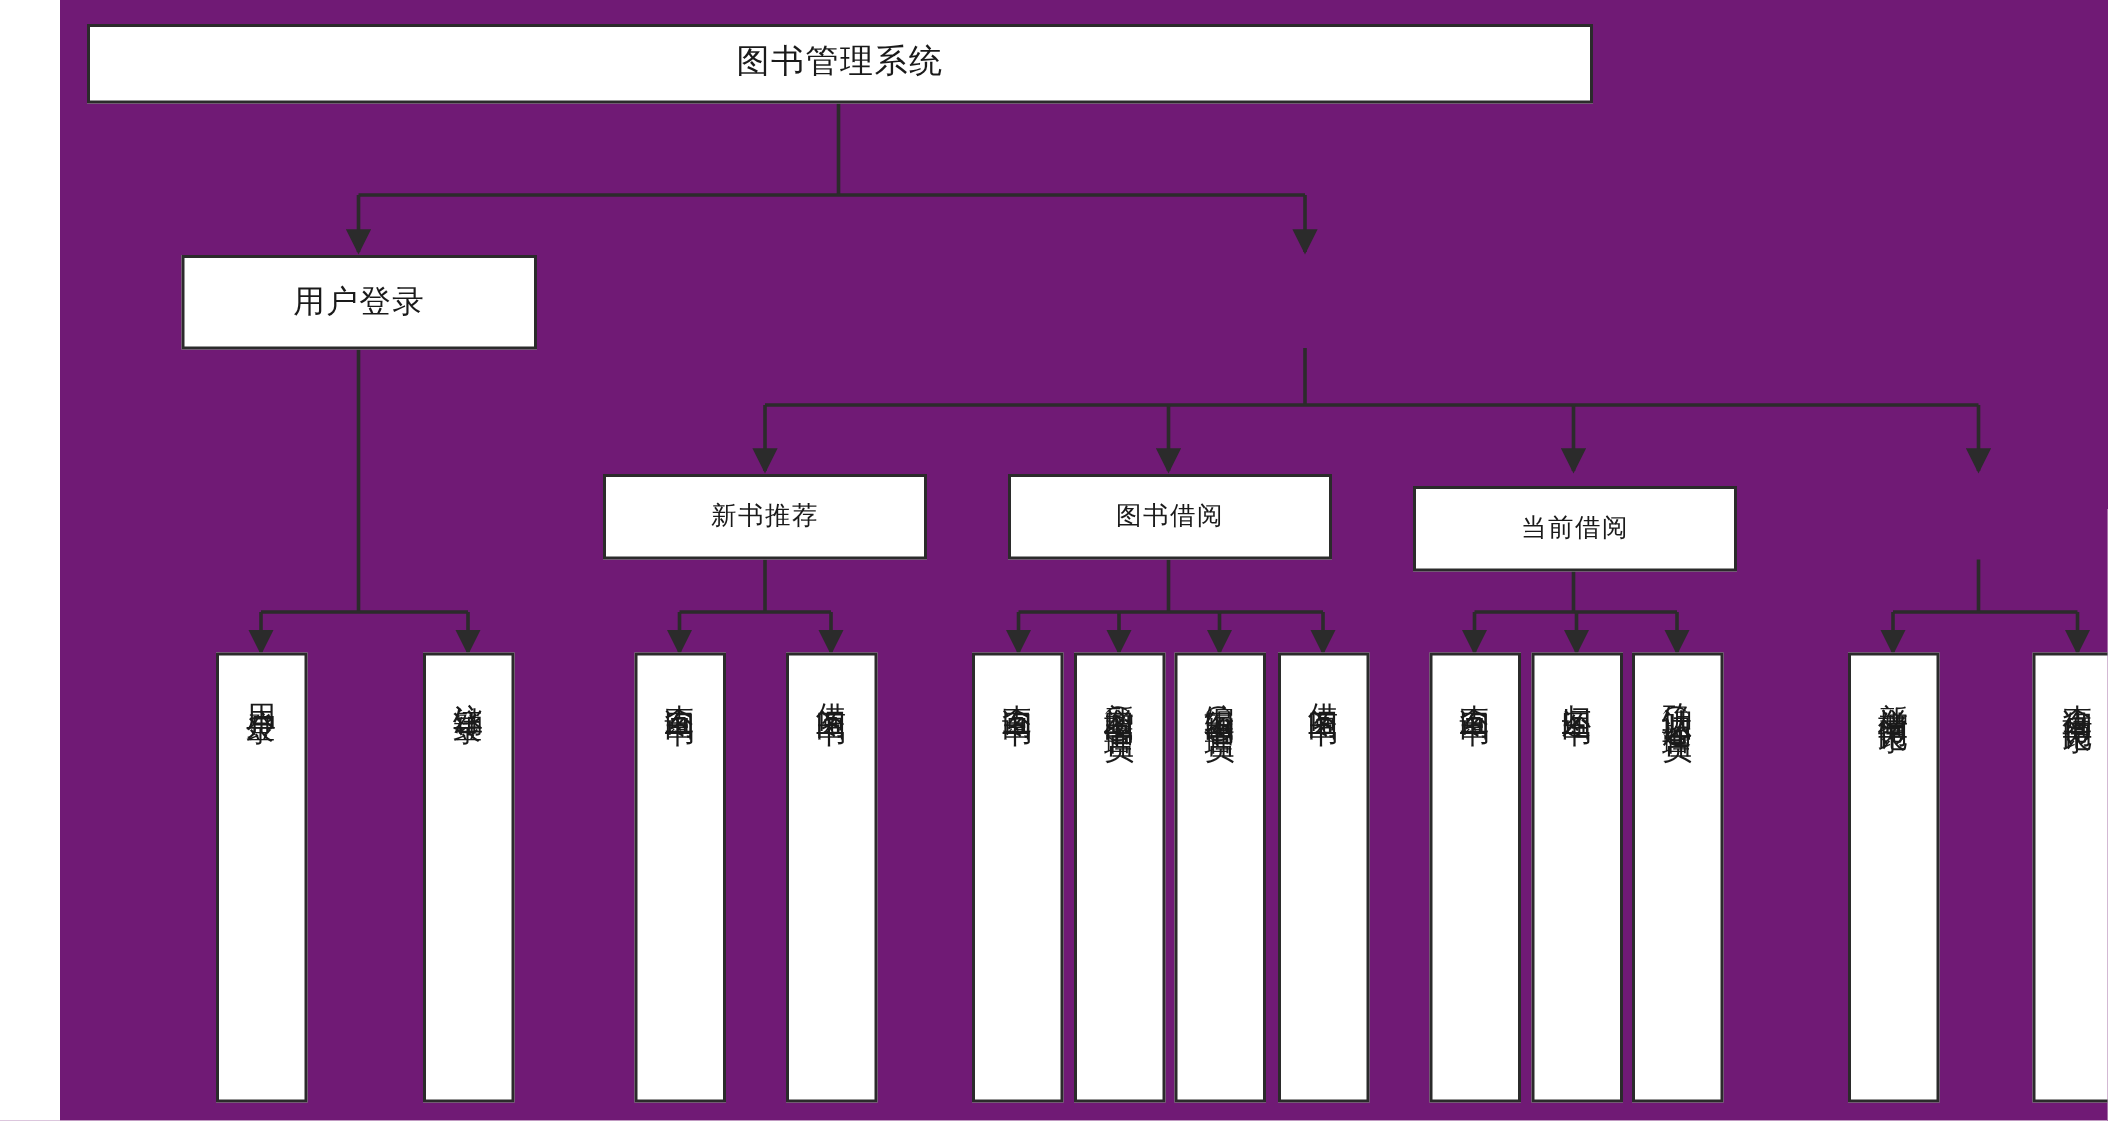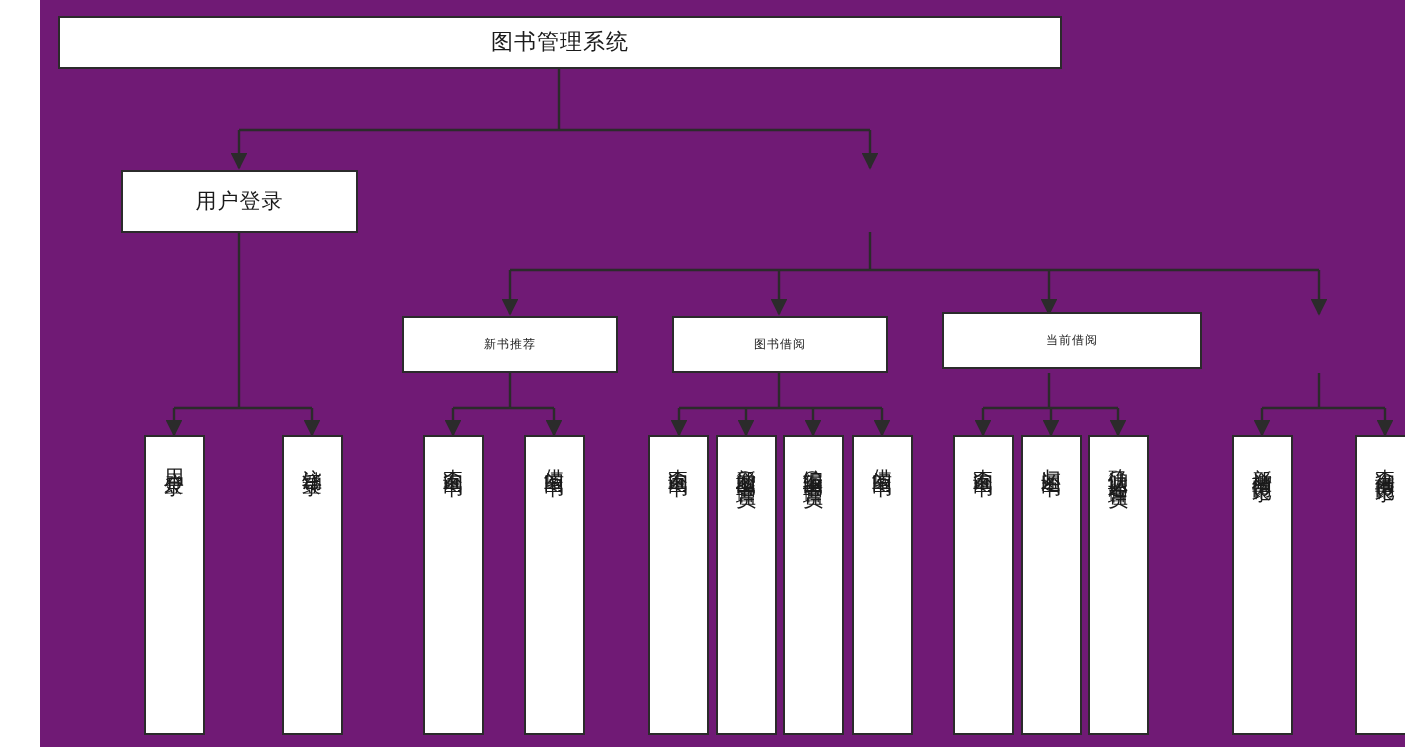--- a/index.html
+++ b/index.html
@@ -38,21 +38,21 @@
     text-align: center;
     color: #1a1a1a;
   }
   .node.level-0 {
     font-size: 22px;
   }
   .node.level-1 {
     font-size: 21px;
   }
   .node.level-2 {
-    font-size: 12px;
+    font-size: 17px;
   }
   .node.leaf {
     font-size: 20px;
     padding: 16px 0;
     align-items: flex-start;
     justify-content: center;
   }
   .vtext {
     writing-mode: vertical-rl;
     text-orientation: upright;
@@ -138,21 +138,21 @@
   <div class="node level-1" style="left:81px; top:170px; width:237px; height:63px;">
     <span class="htext">用户登录</span>
   </div>
 
   <div class="node level-2" style="left:362px; top:316px; width:216px; height:57px;">
     <span class="htext">新书推荐</span>
   </div>
   <div class="node level-2" style="left:632px; top:316px; width:216px; height:57px;">
     <span class="htext">图书借阅</span>
   </div>
-  <div class="node level-2" style="left:902px; top:312px; width:260px; height:57px;">
+  <div class="node level-2" style="left:902px; top:324px; width:216px; height:57px;">
     <span class="htext">当前借阅</span>
   </div>
 
   <div class="node leaf" style="left:104px; top:435px; width:61px; height:300px;">
     <span class="vtext">用户登录</span>
   </div>
   <div class="node leaf" style="left:242px; top:435px; width:61px; height:300px;">
     <span class="vtext">注销登录</span>
   </div>
 

